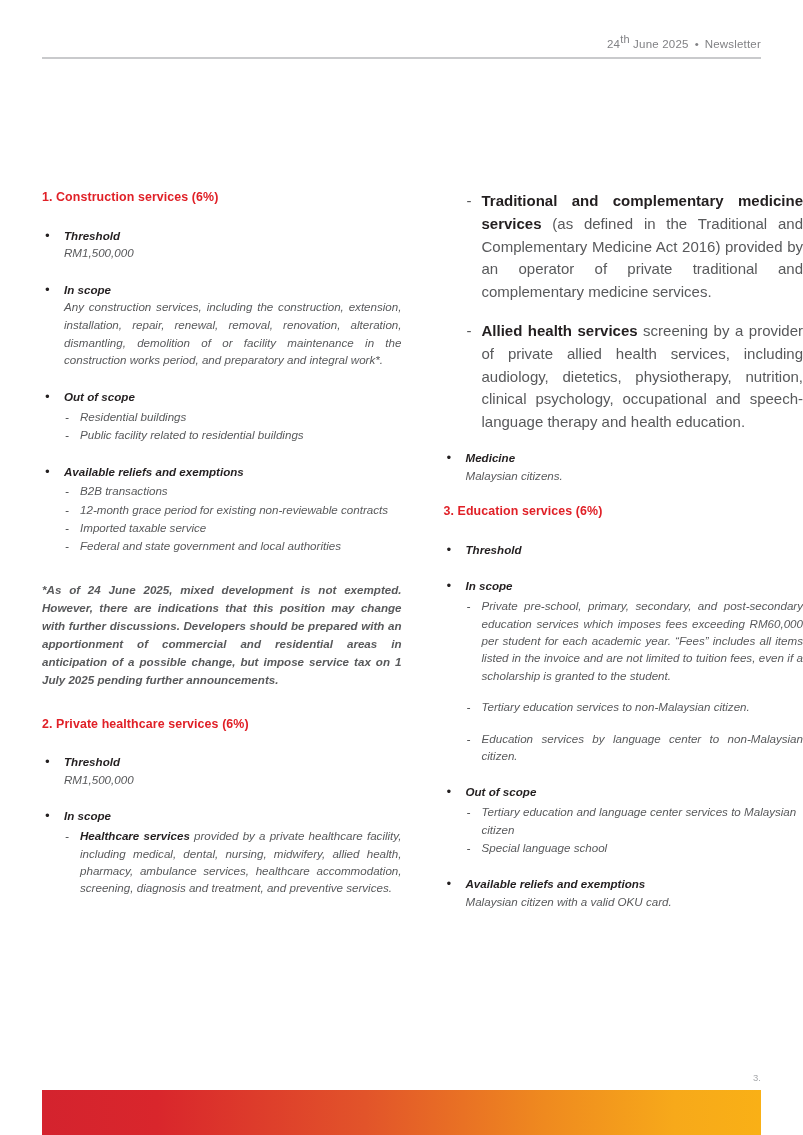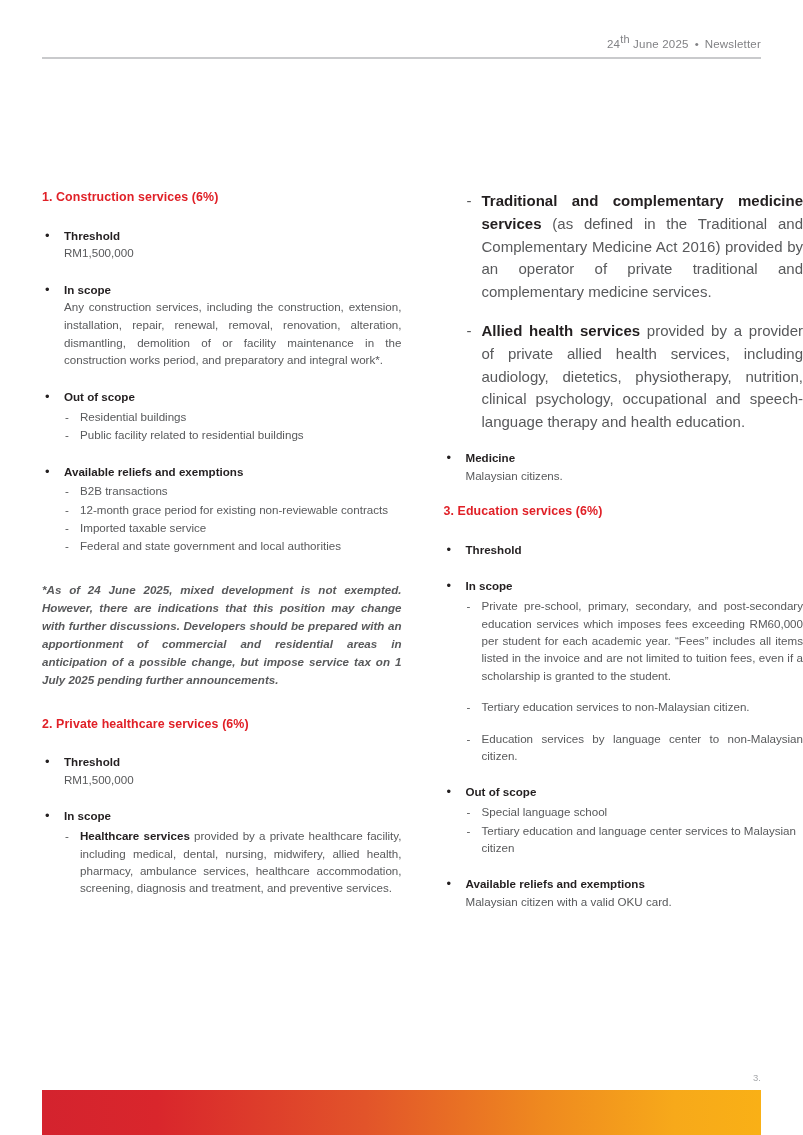--- a/index.html
+++ b/index.html
@@ -68,21 +68,21 @@
   .section-title {
     color: #e02027;
     font-size: 12.4px;
     font-weight: bold;
     letter-spacing: 0.1px;
     margin: 0 0 22px 0;
     line-height: 1.25;
   }
   .section-title.tight-top { margin-top: 0; }
 
-  .bullet-block { margin: 0 0 20px 0; }
+  .bullet-block { margin: 0 0 20px 0; font-style: italic; }
 
   .bullet-row {
     position: relative;
     padding-left: 22px;
   }
   .bullet-row::before {
     content: "\2022";
     position: absolute;
     left: 3px;
     top: -1px;
@@ -255,21 +255,21 @@
         <li class="justified"><b>Healthcare services</b><span> provided by a private healthcare facility, including medical, dental, nursing, midwifery, allied health, pharmacy, ambulance services, healthcare accommodation, screening, diagnosis and treatment, and preventive services.</span></li>
       </ul>
     </div>
 
   </div>
 
   <div class="col col-right">
 
     <p class="dash-item"><b>Traditional and complementary medicine services</b><span> (as defined in the Traditional and Complementary Medicine Act 2016) provided by an operator of private traditional and complementary medicine services.</span></p>
 
-    <p class="dash-item"><b>Allied health services</b><span> provided by a provider of private allied health services, including audiology, dietetics, physiotherapy, nutrition, clinical psychology, occupational and speech-language therapy and health education.</span></p>
+    <p class="dash-item"><b>Allied health services</b><span> screening by a provider of private allied health services, including audiology, dietetics, physiotherapy, nutrition, clinical psychology, occupational and speech-language therapy and health education.</span></p>
 
     <div class="bullet-block">
       <div class="bullet-row">
         <span class="bullet-label">Medicine</span>
       </div>
       <span class="plain-value">Malaysian citizens.</span>
     </div>
 
     <h2 class="section-title">3. Education services (6%)</h2>
 
@@ -288,22 +288,22 @@
         <li class="justified spaced">Tertiary education services to non-Malaysian citizen.</li>
         <li class="justified">Education services by language center to non-Malaysian citizen.</li>
       </ul>
     </div>
 
     <div class="bullet-block">
       <div class="bullet-row">
         <span class="bullet-label">Out of scope</span>
       </div>
       <ul class="dash-list">
+        <li>Tertiary education and language center services to Malaysian citizen</li>
         <li>Special language school</li>
-        <li>Tertiary education and language center services to Malaysian citizen</li>
       </ul>
     </div>
 
     <div class="bullet-block">
       <div class="bullet-row">
         <span class="bullet-label">Available reliefs and exemptions</span>
       </div>
       <span class="plain-value">Malaysian citizen with a valid OKU card.</span>
     </div>
 

